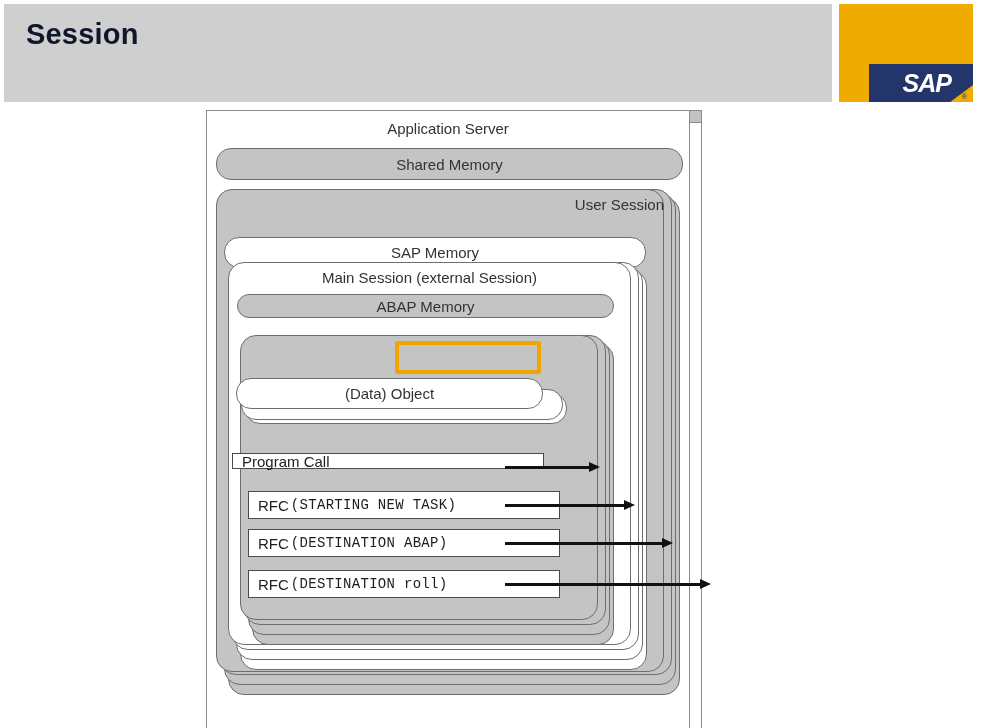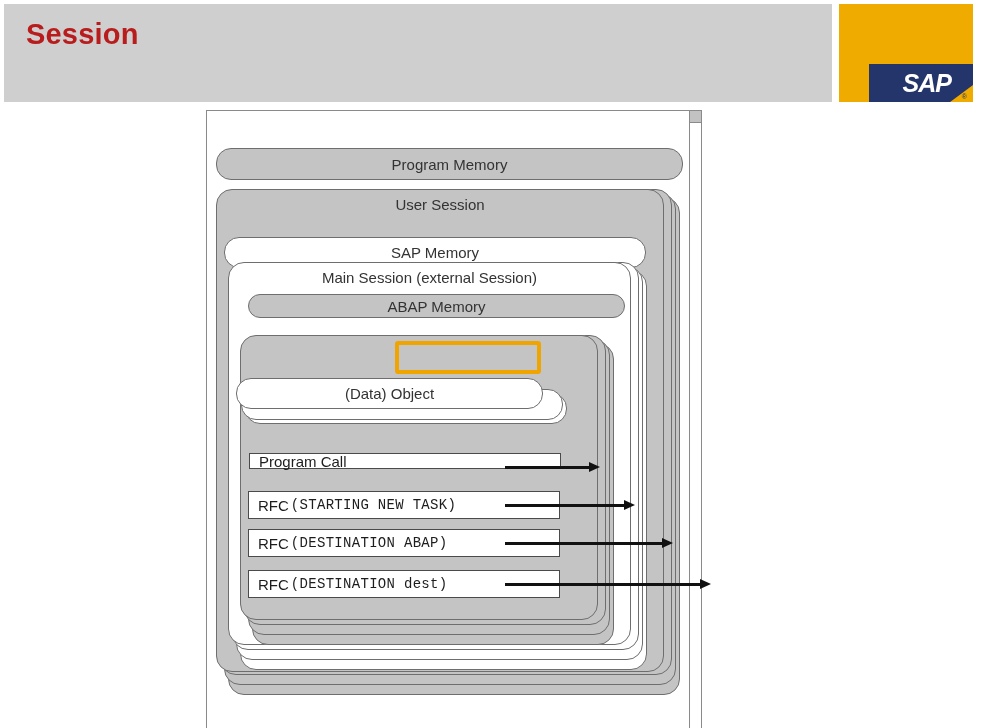--- a/index.html
+++ b/index.html
@@ -21,21 +21,21 @@
     position: absolute;
     left: 4px; top: 4px;
     width: 828px; height: 98px;
     background: #cfcfcf;
   }
   #page-title {
     position: absolute;
     left: 22px; top: 14px;
     font-size: 29px;
     font-weight: bold;
-    color: #b91c1c;
+    color: #0f172a;
     letter-spacing: 0.2px;
     white-space: nowrap;
   }
   #sap-logo {
     position: absolute;
     left: 839px; top: 4px;
     width: 134px; height: 98px;
     background: #f0ab00;
     overflow: hidden;
   }
@@ -175,79 +175,80 @@
   </div>
 
   <div class="abs" id="diagram" style="left:0;top:0;width:1000px;height:728px;">
 
     <div class="abs as-frame" style="left:206px;top:110px;width:484px;height:625px;"></div>
 
     <div class="abs as-scroll" style="left:689px;top:110px;width:13px;height:625px;">
       <div class="as-scroll-thumb"></div>
     </div>
 
+    <div class="ctitle" style="left:206px;width:484px;top:120px;">Application Server</div>
 
     <div class="abs pill gray" style="left:216px;top:148px;width:467px;height:32px;">
-      <span class="ptext">Program Memory</span>
+      <span class="ptext">Shared Memory</span>
     </div>
 
     <div class="abs rbox gray" style="left:228px;top:197px;width:452px;height:498px;"></div>
     <div class="abs rbox gray" style="left:224px;top:193px;width:452px;height:492px;"></div>
     <div class="abs rbox gray" style="left:220px;top:189px;width:452px;height:486px;"></div>
 
     <div class="abs rbox gray" style="left:216px;top:189px;width:448px;height:483px;"></div>
-    <div class="ctitle" style="left:216px;width:448px;top:196px;">User Session</div>
+    <div class="ctitle" style="left:216px;width:448px;top:196px;text-align:right;">User Session</div>
 
     <div class="abs pill white" style="left:224px;top:237px;width:422px;height:31px;">
       <span class="ptext">SAP Memory</span>
     </div>
 
     <div class="abs rbox white" style="left:240px;top:270px;width:407px;height:400px;"></div>
     <div class="abs rbox white" style="left:236px;top:266px;width:407px;height:394px;"></div>
     <div class="abs rbox white" style="left:232px;top:262px;width:407px;height:388px;"></div>
 
     <div class="abs rbox white" style="left:228px;top:262px;width:403px;height:383px;"></div>
     <div class="ctitle" style="left:228px;width:403px;top:269px;">Main Session (external Session)</div>
 
-    <div class="abs pill gray" style="left:248px;top:294px;width:377px;height:24px;">
+    <div class="abs pill gray" style="left:237px;top:294px;width:377px;height:24px;">
       <span class="ptext">ABAP Memory</span>
     </div>
 
     <div class="abs rbox gray" style="left:252px;top:343px;width:362px;height:302px;"></div>
     <div class="abs rbox gray" style="left:248px;top:339px;width:362px;height:296px;"></div>
     <div class="abs rbox gray" style="left:244px;top:335px;width:362px;height:290px;"></div>
 
     <div class="abs rbox gray" style="left:240px;top:335px;width:358px;height:285px;"></div>
 
     <div id="roll-area-highlight" style="left:395px;top:341px;width:146px;height:33px;"></div>
 
     <div class="abs pill white" style="left:245px;top:393px;width:322px;height:31px;"></div>
     <div class="abs pill white" style="left:241px;top:389px;width:322px;height:31px;"></div>
 
     <div class="abs pill white" style="left:236px;top:378px;width:307px;height:31px;">
       <span class="ptext">(Data) Object</span>
     </div>
 
-    <div class="abs callbox" style="left:249px;top:453px;width:312px;height:16px;">
+    <div class="abs callbox" style="left:232px;top:453px;width:312px;height:16px;">
       <span class="label">Program Call</span>
     </div>
 
     <div class="abs callbox" style="left:248px;top:491px;width:312px;height:28px;">
       <span class="label">RFC</span>
       <span class="label mono" style="padding-left:2px;">(STARTING NEW TASK)</span>
     </div>
 
     <div class="abs callbox" style="left:248px;top:529px;width:312px;height:28px;">
       <span class="label">RFC</span>
       <span class="label mono" style="padding-left:2px;">(DESTINATION ABAP)</span>
     </div>
 
     <div class="abs callbox" style="left:248px;top:570px;width:312px;height:28px;">
       <span class="label">RFC</span>
-      <span class="label mono" style="padding-left:2px;">(DESTINATION dest)</span>
+      <span class="label mono" style="padding-left:2px;">(DESTINATION roll)</span>
     </div>
 
     <div class="arrow-line" style="left:505px;top:466px;width:85px;"></div>
     <div class="arrow-head" style="left:589px;top:462px;"></div>
 
     <div class="arrow-line" style="left:505px;top:504px;width:120px;"></div>
     <div class="arrow-head" style="left:624px;top:500px;"></div>
 
     <div class="arrow-line" style="left:505px;top:542px;width:158px;"></div>
     <div class="arrow-head" style="left:662px;top:538px;"></div>

